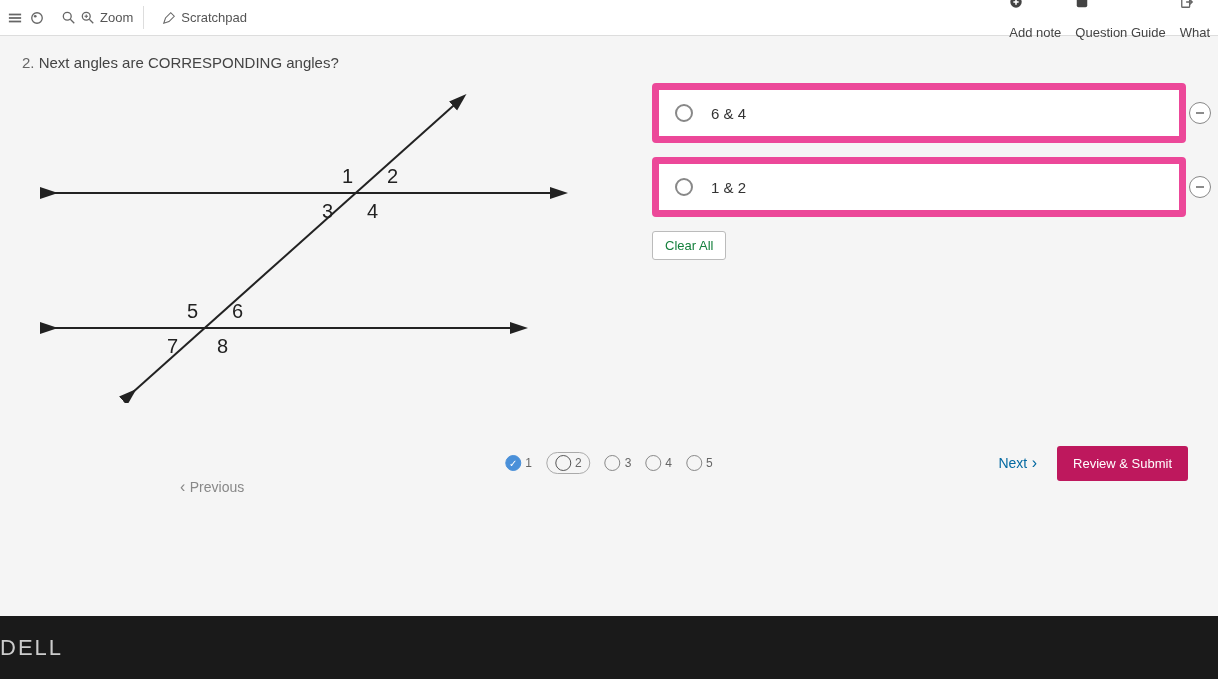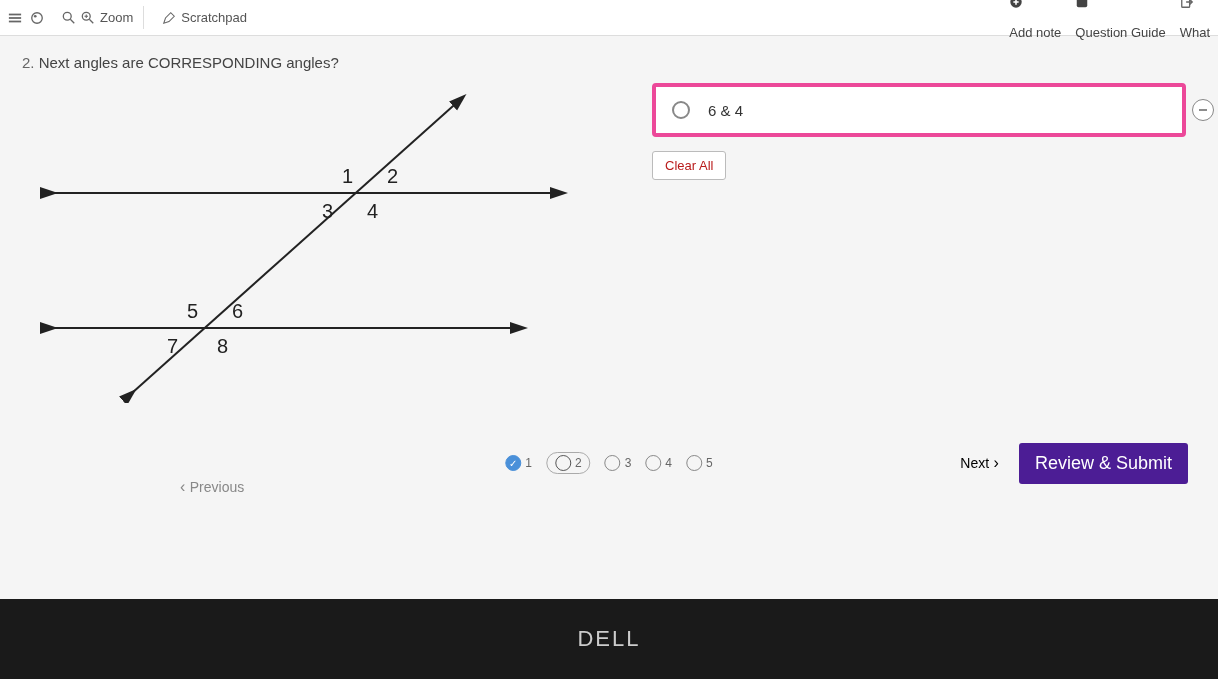--- a/index.html
+++ b/index.html
@@ -18,41 +18,41 @@
 .question-left { flex: 0 0 600px; }
 .question-right { flex: 1; padding-right: 20px; }
 
 .q-text { font-size: 15px; color: #444; margin-bottom: 12px; }
 .q-num { color: #666; }
 
 .diagram { position: relative; width: 560px; height: 320px; }
 .diagram svg { width: 100%; height: 100%; }
 .diagram text { font-size: 20px; fill: #222; }
 
-.answer-option { background: #fff; border: 4px solid #ec4899; border-radius: 4px; padding: 14px 16px; margin-bottom: 14px; display: flex; align-items: center; gap: 18px; cursor: pointer; position: relative; }
+.answer-option { background: #fff; border: 7px solid #ec4899; border-radius: 4px; padding: 14px 16px; margin-bottom: 14px; display: flex; align-items: center; gap: 18px; cursor: pointer; position: relative; }
 .radio-circle { width: 18px; height: 18px; border: 2px solid #888; border-radius: 50%; flex-shrink: 0; }
 .answer-label { font-size: 15px; color: #333; }
 .eliminate-btn { position: absolute; right: -32px; top: 50%; transform: translateY(-50%); width: 22px; height: 22px; border: 1.5px solid #888; border-radius: 50%; display: flex; align-items: center; justify-content: center; font-size: 13px; color: #666; cursor: pointer; background: #fff; }
 
-.clear-all { border: 1px solid #bbb; background: #fff; padding: 6px 12px; font-size: 13px; color: #b91c1c; cursor: pointer; border-radius: 3px; }
+.clear-all { border: 1px solid #bbb; background: #fff; padding: 6px 12px; font-size: 13px; color: #15803d; cursor: pointer; border-radius: 3px; }
 
 .footer { position: absolute; bottom: 70px; left: 0; right: 0; padding: 0 30px; display: flex; align-items: center; }
 .prev-btn { color: #888; font-size: 14px; cursor: pointer; margin-left: 150px; margin-top: 48px; }
 .prev-btn::before { content: "‹ "; font-size: 16px; }
 .pager { position: absolute; left: 50%; transform: translateX(-50%); display: flex; gap: 14px; align-items: center; }
 .page-item { display: flex; align-items: center; gap: 4px; font-size: 12px; color: #666; cursor: pointer; }
 .page-circle { width: 16px; height: 16px; border-radius: 50%; border: 1.5px solid #888; display: flex; align-items: center; justify-content: center; }
 .page-circle.done { background: #4a90d9; border-color: #4a90d9; color: #fff; font-size: 10px; }
 .page-item.current .page-circle { border: 1.5px solid #555; }
 .page-item.current { border: 1px solid #aaa; border-radius: 12px; padding: 2px 8px; }
-.next-btn { margin-left: auto; color: #000000; font-size: 14px; cursor: pointer; margin-right: 20px; }
+.next-btn { margin-left: auto; color: #0369a1; font-size: 14px; cursor: pointer; margin-right: 20px; }
 .next-btn::after { content: " ›"; font-size: 16px; }
-.review-btn { background: #4c1d95; color: #fff; border: none; padding: 10px 16px; font-size: 18px; border-radius: 3px; cursor: pointer; }
-
-.bezel { position: absolute; bottom: 0; left: 0; right: 0; height: 80px; background: #1a1a1a; display: flex; align-items: center; justify-content: center; }
+.review-btn { background: #be185d; color: #fff; border: none; padding: 10px 16px; font-size: 13px; border-radius: 3px; cursor: pointer; }
+
+.bezel { position: absolute; bottom: 0; left: 0; right: 0; height: 63px; background: #1a1a1a; display: flex; align-items: center; }
 .bezel-logo { color: #ccc; font-size: 22px; letter-spacing: 2px; font-weight: 300; }
 </style>
 </head>
 <body>
 
 <div class="toolbar">
   <div class="toolbar-left">
     <span class="icon-small">
       <svg viewBox="0 0 16 16">
           <rect x="1" y="3" width="14" height="2" fill="#666"></rect>
@@ -161,20 +161,29 @@
     <div class="question-right">
       <div class="answer-option">
         <span class="radio-circle"></span>
         <span class="answer-label">6 &amp; 4</span>
         <span class="eliminate-btn">
           <svg width="12" height="12" viewBox="0 0 12 12">
               <line x1="2" y1="6" x2="10" y2="6" stroke="#666" stroke-width="1.5"></line>
             </svg>
         </span>
       </div>
+      <div class="answer-option">
+        <span class="radio-circle"></span>
+        <span class="answer-label">1 &amp; 2</span>
+        <span class="eliminate-btn">
+          <svg width="12" height="12" viewBox="0 0 12 12">
+              <line x1="2" y1="6" x2="10" y2="6" stroke="#666" stroke-width="1.5"></line>
+            </svg>
+        </span>
+      </div>
       <button class="clear-all">Clear All</button>
     </div>
   </div>
 
   <div class="footer">
     <span class="prev-btn">Previous</span>
     <div class="pager">
       <div class="page-item">
         <span class="page-circle done">✓</span>
         <span>1</span>

